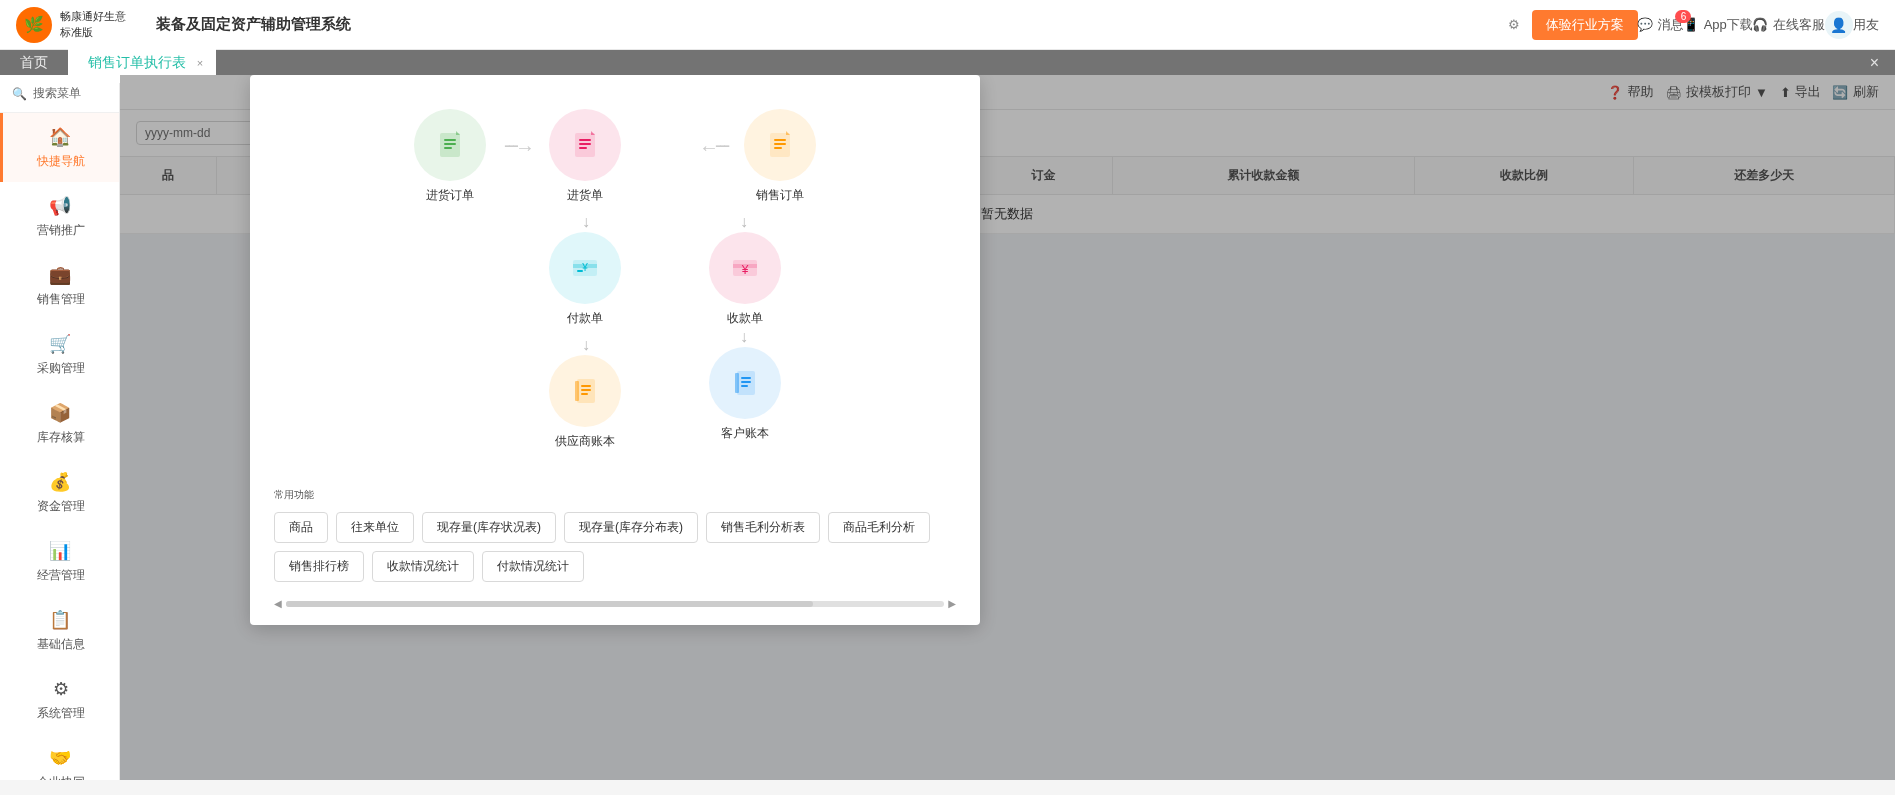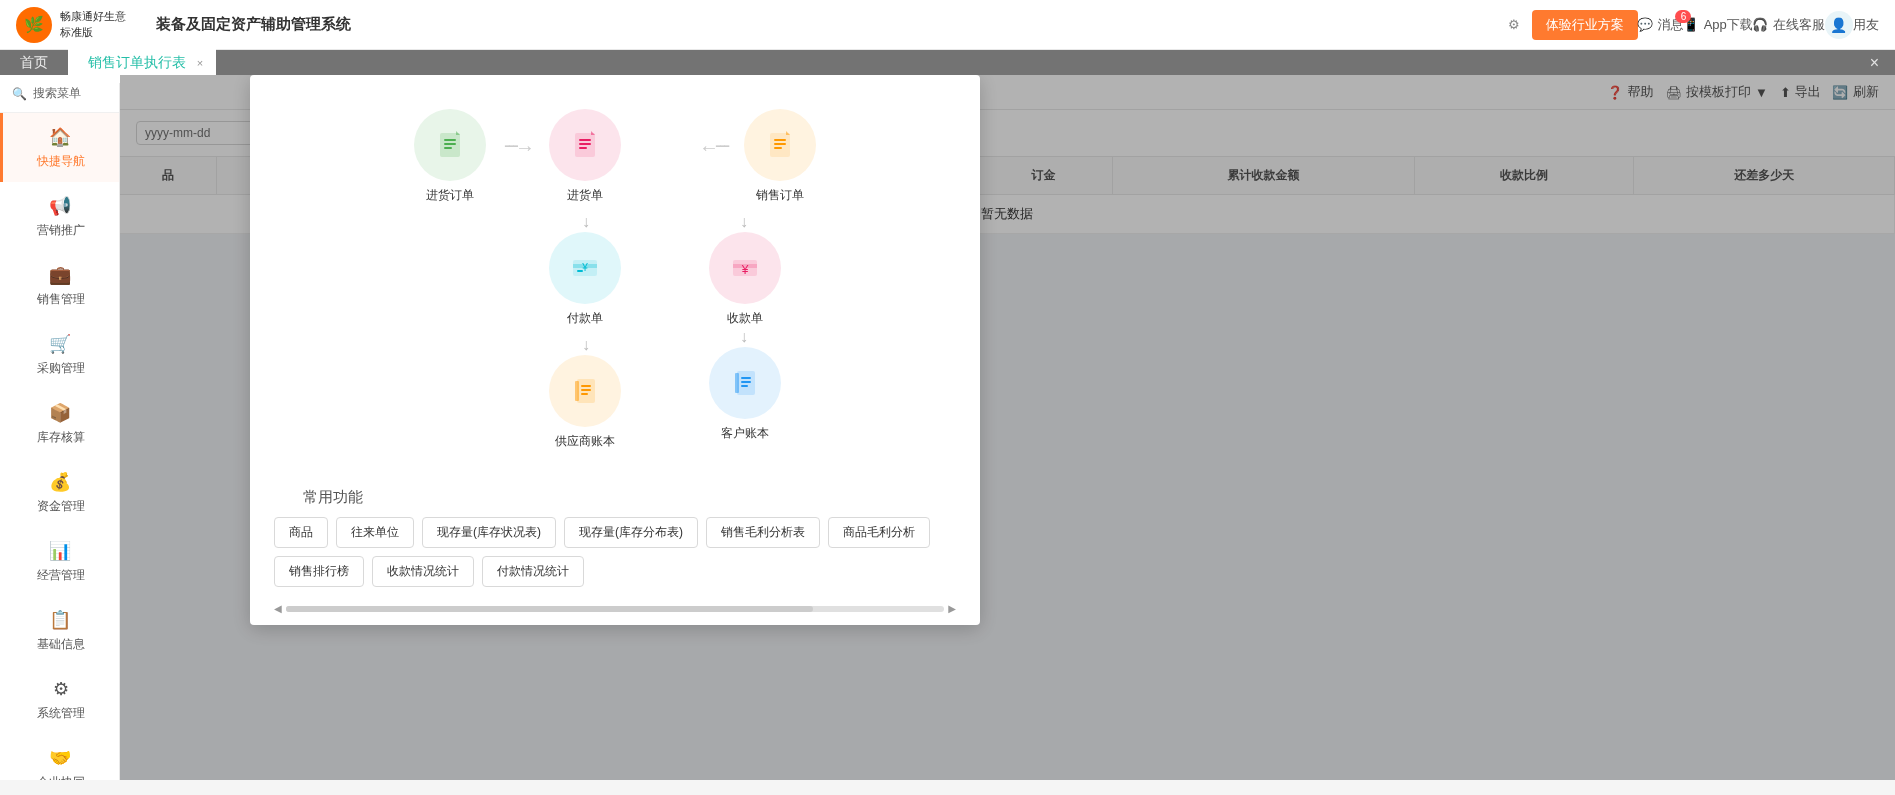--- a/index.html
+++ b/index.html
@@ -385,24 +385,23 @@
       display: flex;
       align-items: center;
       justify-content: center;
     }
 
     
     .common-functions {
       padding-top: 8px;
     }
     .common-title {
-      font-size: 15px;
+      font-size: 10px;
       color: #555;
       margin-bottom: 10px;
-      margin-left: 29px;
     }
     .func-buttons {
       display: flex;
       flex-wrap: wrap;
       gap: 8px;
       margin-bottom: 8px;
     }
     .func-btn {
       border: 1px solid #d9d9d9;
       background: #fff;

